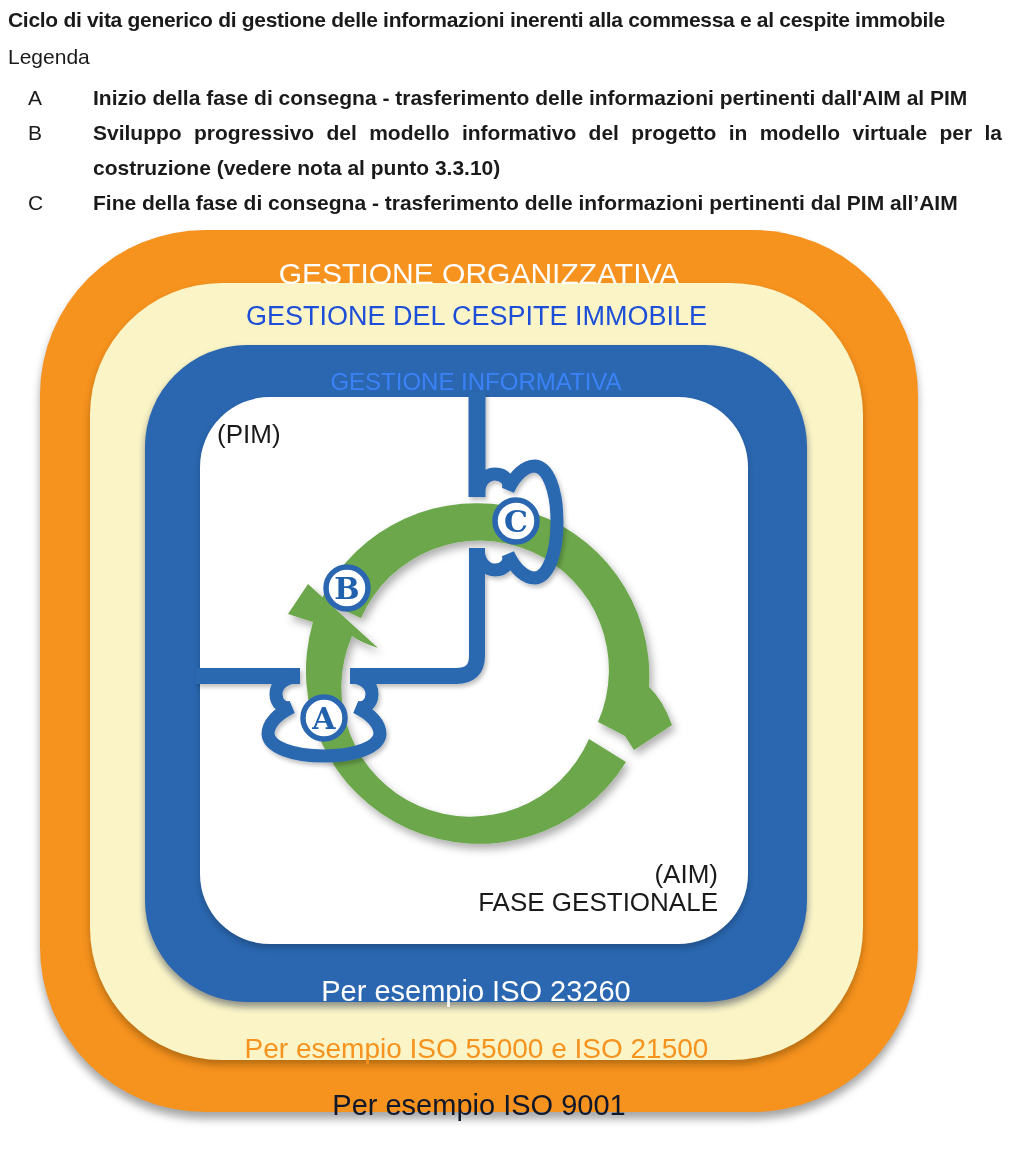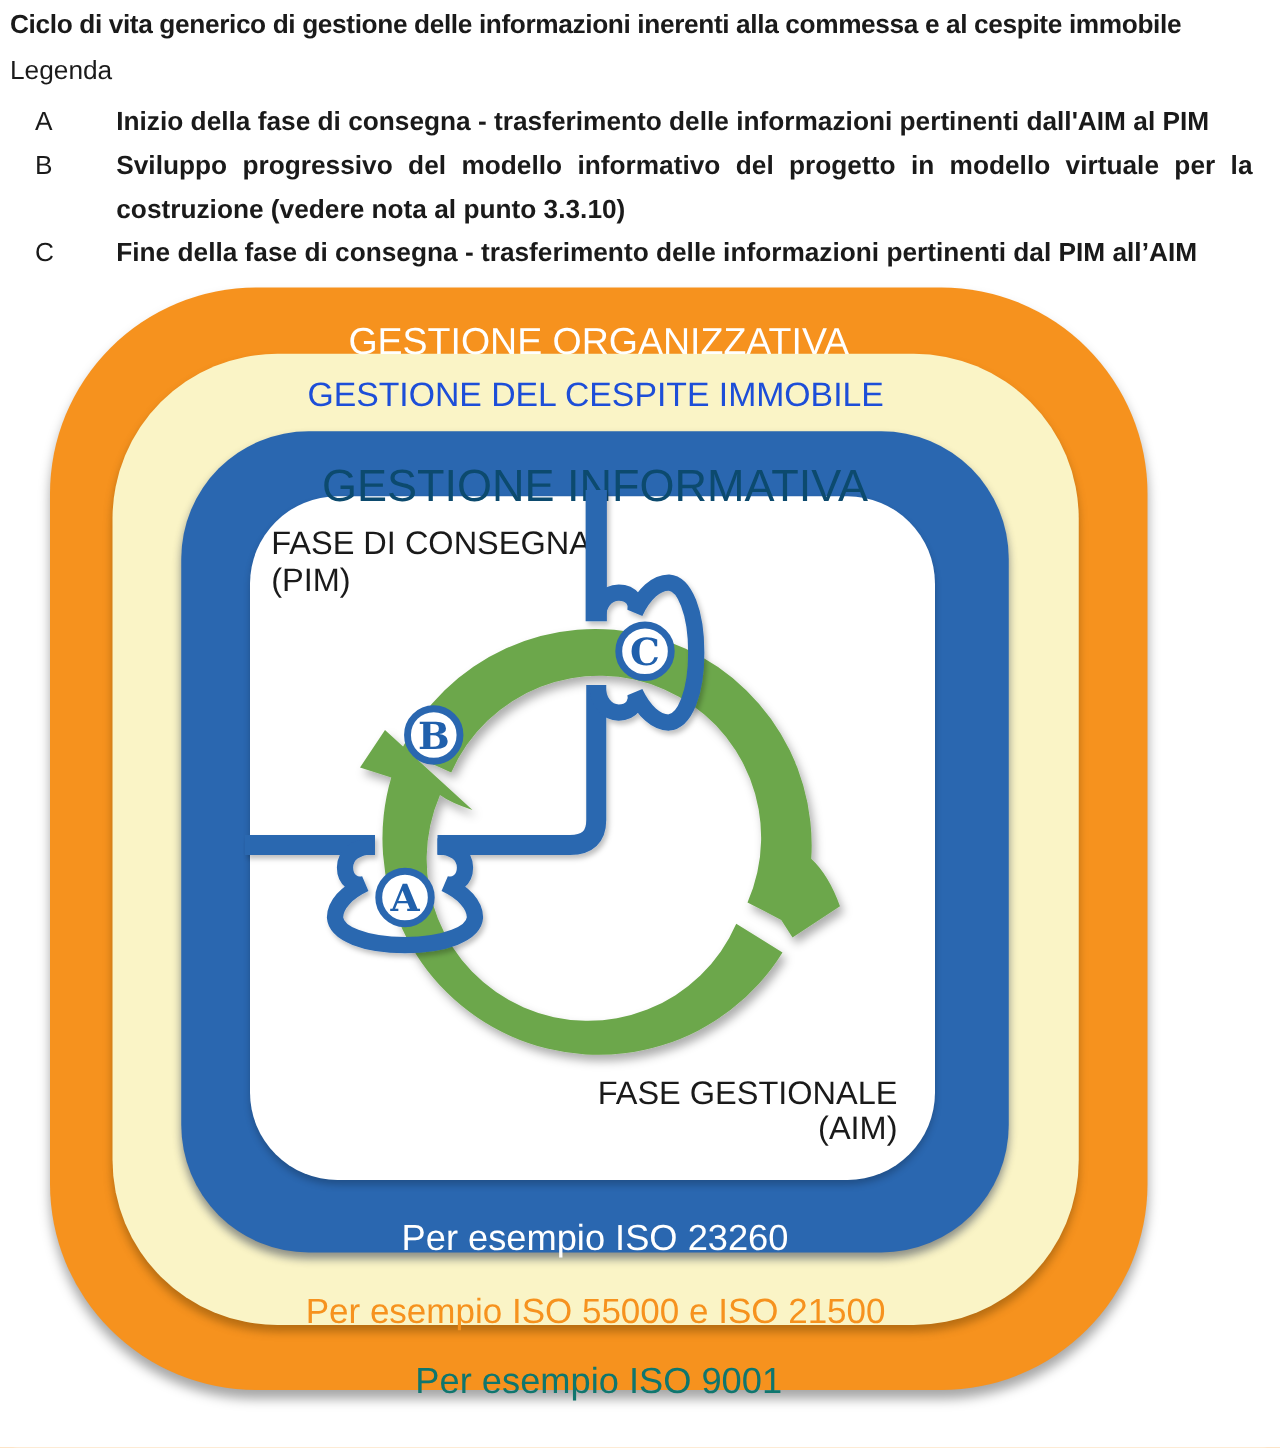--- a/index.html
+++ b/index.html
@@ -23,24 +23,24 @@
   .box-cream{left:90px;top:283px;width:773px;height:777px;border-radius:132px;background:#FAF4C6;
              box-shadow:0 5px 7px rgba(90,55,0,.40);}
   .box-blue{left:145px;top:345px;width:662px;height:657px;border-radius:102px;background:#2A67B0;
             box-shadow:0 5px 7px rgba(10,25,60,.45);}
   .box-white{left:200px;top:397px;width:548px;height:547px;border-radius:70px;background:#ffffff;
              box-shadow:0 4px 6px rgba(0,0,0,.22);}
   
   .bandlab{position:absolute;text-align:center;margin-top:14px;}
   .lab-org{left:40px;top:243px;width:878px;font-size:30px;color:#ffffff;}
   .lab-cespite{left:90px;top:290px;width:773px;font-size:27px;line-height:24px;color:#1d4ed8;}
-  .lab-info{left:145px;top:354px;width:662px;font-size:36px;color:#0c4a6e;}
+  .lab-info{left:145px;top:354px;width:662px;font-size:24px;color:#3b82f6;}
   .lab-iso19650{left:145px;top:961px;width:662px;font-size:29px;color:#ffffff;}
   .lab-iso55000{left:90px;top:1019px;width:773px;font-size:28px;color:#F6921E;}
-  .lab-iso9001{left:40px;top:1075px;width:878px;font-size:29px;color:#0f766e;}
+  .lab-iso9001{left:40px;top:1075px;width:878px;font-size:29px;color:#0f172a;}
   
   .phase{position:absolute;font-size:26px;line-height:30px;color:#1a1a1a;}
   .phase-pim{left:217px;top:419px;text-align:left;}
   .phase-aim{left:418px;top:860px;width:300px;text-align:right;line-height:28px;}
   
   .overlay{position:absolute;left:0;top:0;width:1024px;height:1158px;}
 </style>
 </head>
 <body>
 
@@ -70,26 +70,25 @@
   <div class="bandlab lab-org">GESTIONE ORGANIZZATIVA</div>
   <div class="bandlab lab-cespite">
     <div>GESTIONE DEL CESPITE IMMOBILE</div>
   </div>
   <div class="bandlab lab-info">GESTIONE INFORMATIVA</div>
   <div class="bandlab lab-iso19650">Per esempio ISO 23260</div>
   <div class="bandlab lab-iso55000">Per esempio ISO 55000 e ISO 21500</div>
   <div class="bandlab lab-iso9001">Per esempio ISO 9001</div>
 
   <div class="phase phase-pim">
-    <div>FASE DI CONSEGNA</div>
     <div>(PIM)</div>
   </div>
   <div class="phase phase-aim">
+    <div>(AIM)</div>
     <div>FASE GESTIONALE</div>
-    <div>(AIM)</div>
   </div>
 
   <svg class="overlay" viewBox="0 0 1024 1158">
     <defs>
       <filter id="dsGreen" x="-20%" y="-20%" width="140%" height="140%">
         <feDropShadow dx="3" dy="5" stdDeviation="4" flood-color="#000000" flood-opacity="0.32"></feDropShadow>
       </filter>
       <filter id="dsBlue" x="-20%" y="-20%" width="140%" height="140%">
         <feDropShadow dx="2" dy="3" stdDeviation="2" flood-color="#000000" flood-opacity="0.25"></feDropShadow>
       </filter>

